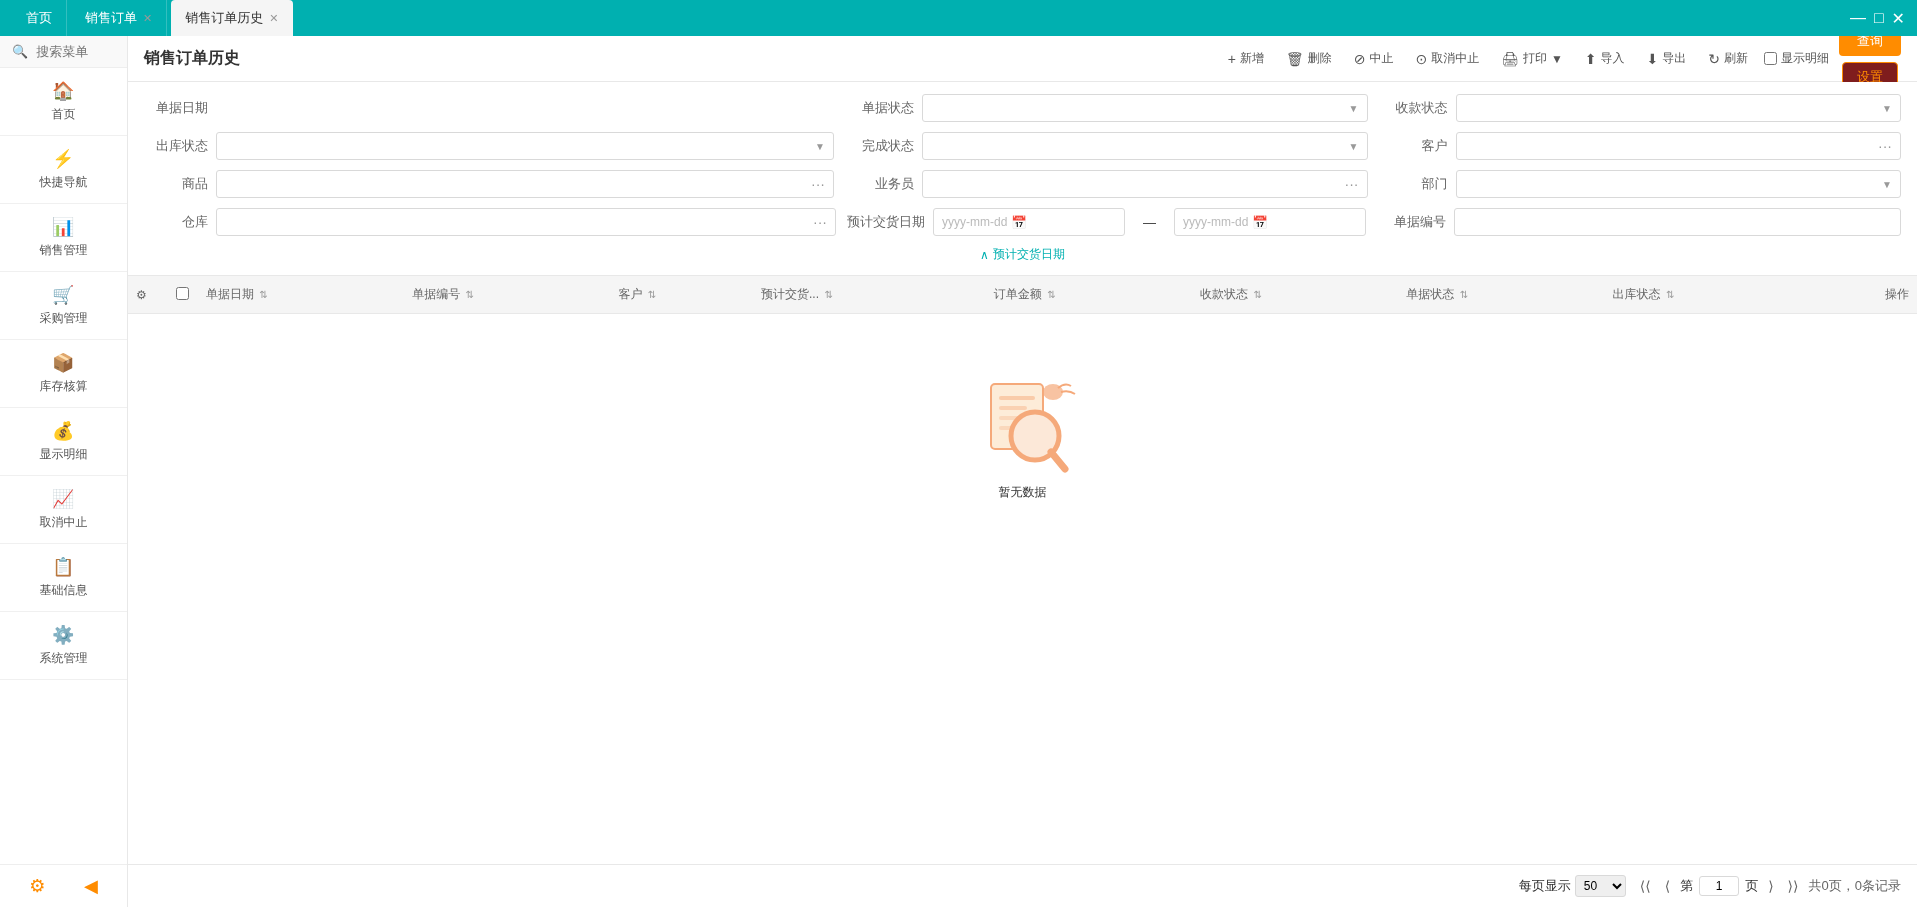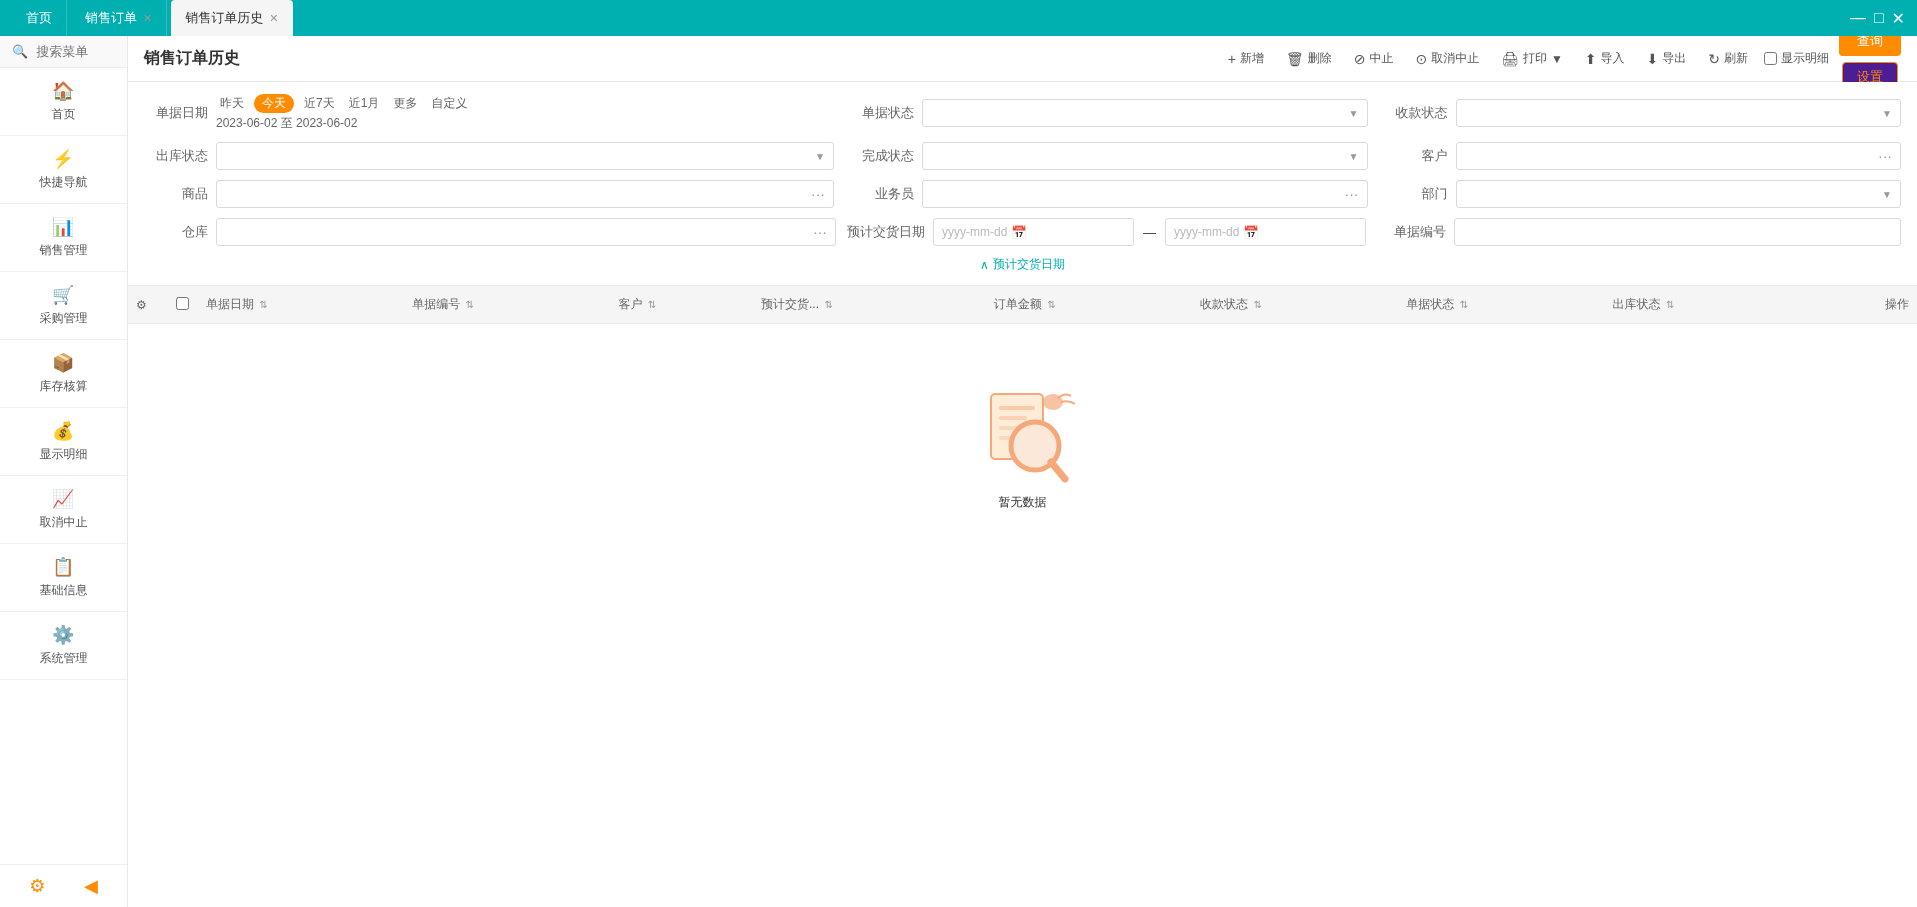--- a/index.html
+++ b/index.html
@@ -27,21 +27,21 @@
     
     .content { flex: 1; display: flex; flex-direction: column; overflow: hidden; }
 
     
     .page-header { background: #fff; padding: 0 16px; height: 46px; display: flex; align-items: center; justify-content: space-between; border-bottom: 1px solid #e8e8e8; flex-shrink: 0; }
     .page-title { font-size: 16px; font-weight: bold; color: #333; }
     .toolbar { display: flex; align-items: center; gap: 10px; }
     .toolbar-btn { display: flex; align-items: center; gap: 4px; font-size: 12px; color: #555; cursor: pointer; padding: 4px 6px; border-radius: 3px; }
     .toolbar-btn .btn-icon { font-size: 14px; }
     .btn-query { background: #ff8c00; color: #fff; border: none; padding: 6px 18px; border-radius: 4px; cursor: pointer; font-size: 13px; }
-    .btn-settings { background: #4c1d95; color: #ff8c00; border: 1px solid #ff8c00; padding: 5px 14px; border-radius: 4px; cursor: pointer; font-size: 13px; margin-top: 4px; }
+    .btn-settings { background: #7f1d1d; color: #ff8c00; border: 1px solid #ff8c00; padding: 5px 14px; border-radius: 4px; cursor: pointer; font-size: 13px; margin-top: 4px; }
     .checkbox-label { display: flex; align-items: center; gap: 4px; font-size: 12px; color: #555; }
     .checkbox-label input { cursor: pointer; }
 
     
     .filter-area { background: #fff; padding: 12px 16px; border-bottom: 1px solid #e8e8e8; flex-shrink: 0; }
     .filter-row { display: flex; align-items: center; margin-bottom: 10px; gap: 0; }
     .filter-item { display: flex; align-items: center; flex: 1; min-width: 0; }
     .filter-label { color: #666; font-size: 13px; white-space: nowrap; min-width: 64px; text-align: right; margin-right: 8px; }
     .filter-control { flex: 1; display: flex; align-items: center; border: 1px solid #d9d9d9; border-radius: 3px; padding: 4px 8px; background: #fff; min-height: 28px; cursor: pointer; position: relative; }
     .filter-control .placeholder { color: #bbb; font-size: 12px; }
@@ -199,31 +199,20 @@
           <button class="btn-settings">设置</button>
         </div>
       </div>
     </div>
 
     <div class="filter-area">
 
       <div class="filter-row">
         <div class="filter-item" style="flex:2;">
           <span class="filter-label">单据日期</span>
-          <div style="display:flex;flex-direction:column;gap:2px;flex:1;">
-            <div class="date-filter">
-              <span class="date-btn">昨天</span>
-              <span class="date-tag">今天</span>
-              <span class="date-btn">近7天</span>
-              <span class="date-btn">近1月</span>
-              <span class="date-btn">更多</span>
-              <span class="date-btn">自定义</span>
-            </div>
-            <span class="date-range">2023-06-02 至 2023-06-02</span>
-          </div>
         </div>
         <div class="filter-item" style="flex:1.5;margin-left:16px;">
           <span class="filter-label">单据状态</span>
           <div class="filter-control" style="flex:1;">
             <span class="placeholder"></span>
             <span class="arrow">▼</span>
           </div>
         </div>
         <div class="filter-item" style="flex:1.5;margin-left:16px;">
           <span class="filter-label">收款状态</span>
@@ -280,21 +269,21 @@
 
       <div class="filter-row">
         <div class="filter-item" style="flex:2;justify-content:flex-end;">
           <span class="filter-label">仓库</span>
           <div class="filter-control" style="flex:1;">
             <span class="dots">···</span>
           </div>
         </div>
         <div class="filter-item" style="flex:1.5;margin-left:11px;">
           <span class="filter-label">预计交货日期</span>
-          <div style="display:flex;align-items:center;gap:9px;flex:1;">
+          <div style="display:flex;align-items:center;gap:18px;flex:1;">
             <div class="filter-control" style="flex:1;">
               <span class="placeholder">yyyy-mm-dd</span>
               <span style="margin-left:4px;color:#999;">📅</span>
             </div>
             <span>—</span>
             <div class="filter-control" style="flex:1;">
               <span class="placeholder">yyyy-mm-dd</span>
               <span style="margin-left:4px;color:#999;">📅</span>
             </div>
           </div>
@@ -377,15 +366,35 @@
                   <path d="M98 18 Q106 16 112 20" stroke="#f5a97a" stroke-width="2" fill="none"></path>
                 </svg>
                 <span>暂无数据</span>
               </div>
             </td>
           </tr>
         </tbody>
       </table>
     </div>
 
+    <div class="table-footer">
+      <div class="page-size-select">
+        <span>每页显示</span>
+        <select>
+          <option value="50">50</option>
+          <option value="20">20</option>
+          <option value="100">100</option>
+        </select>
+      </div>
+      <div class="pagination">
+        <span class="page-btn">⟨⟨</span>
+        <span class="page-btn">⟨</span>
+        <span>第</span>
+        <input class="page-input" value="1" style="">
+        <span>页</span>
+        <span class="page-btn">⟩</span>
+        <span class="page-btn">⟩⟩</span>
+        <span class="page-info">共0页，0条记录</span>
+      </div>
+    </div>
 
   </div>
 </div>
 
 </body></html>

